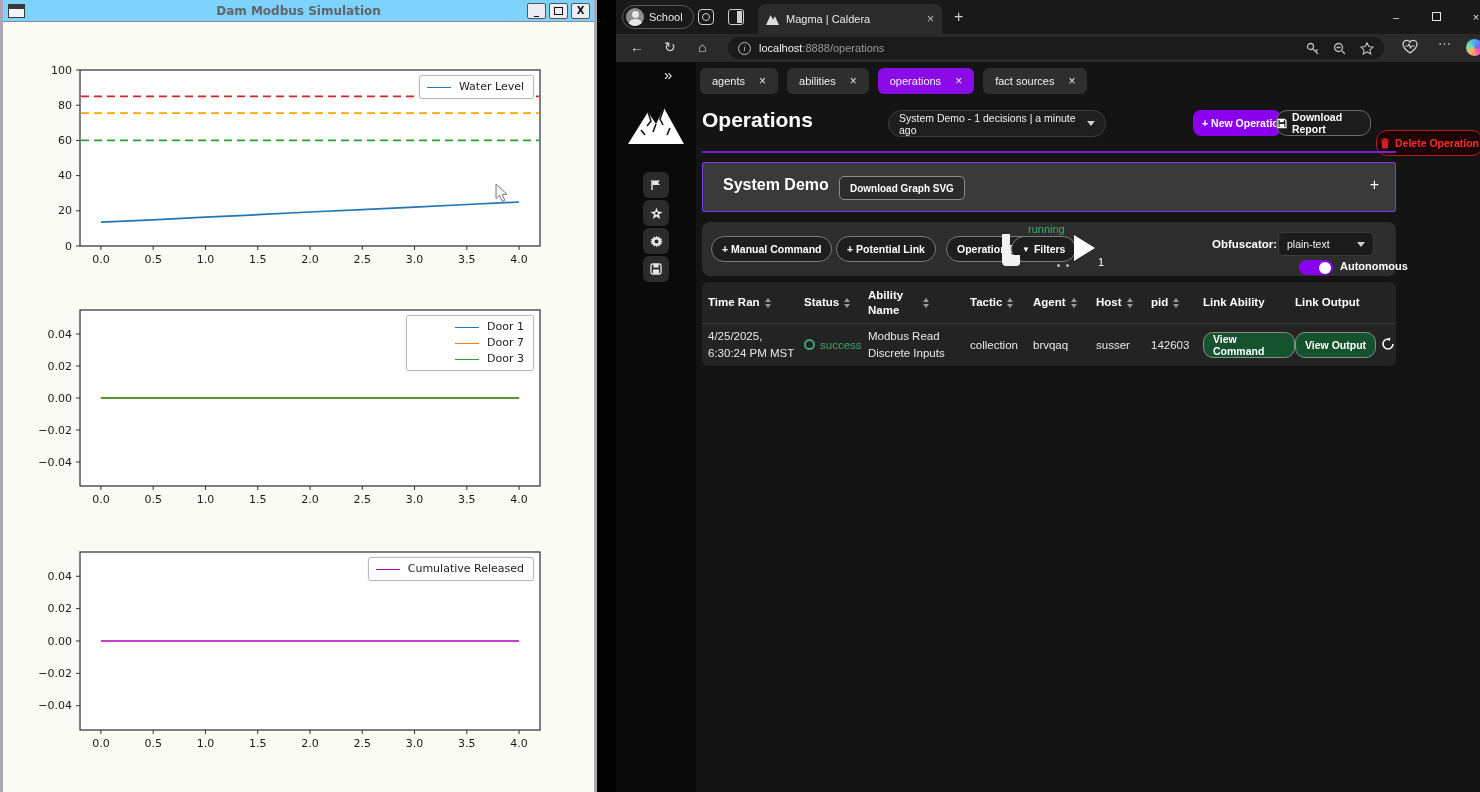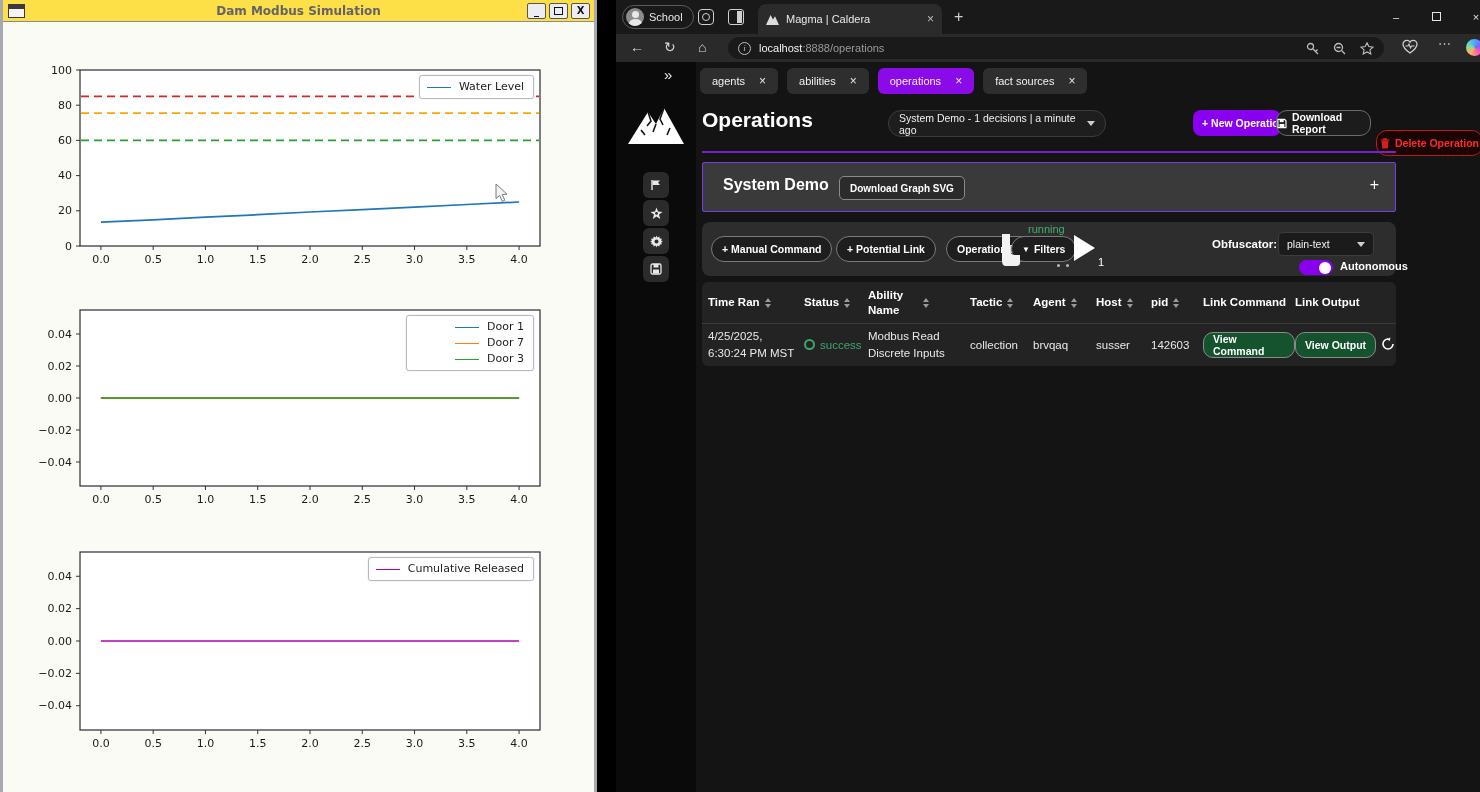--- a/index.html
+++ b/index.html
@@ -2,21 +2,21 @@
 <html><head>
 <meta charset="utf-8">
 <style>
   *{margin:0;padding:0;box-sizing:border-box;}
   html,body{width:1480px;height:792px;overflow:hidden;background:#000;font-family:"Liberation Sans",sans-serif;}
   .stage{position:relative;width:1480px;height:792px;background:#000;}
 
   
   .sim-window{position:absolute;left:0;top:0;width:597px;height:792px;background:#fbfbf5;
     border-left:3px solid #a8a8b0;border-right:3px solid #a8a8b0;border-bottom:3px solid #a8a8b0;}
-  .titlebar{position:relative;height:22px;background:#fde047;display:flex;align-items:center;
+  .titlebar{position:relative;height:22px;background:#7dd3fc;display:flex;align-items:center;
     font-family:"DejaVu Sans",sans-serif;border-bottom:1px solid #8a8a92;}
   .titlebar .win-menu-icon{position:absolute;left:5px;top:4px;width:17px;height:14px;background:#f4f4f8;border:1px solid #3a3a3a;}
   .titlebar .win-menu-icon::before{content:"";position:absolute;left:0;top:0;right:0;height:4px;background:#3a3a3a;}
   .titlebar .title{flex:1;text-align:center;font-size:12px;font-weight:bold;color:#636369;}
   .tb-btns{position:absolute;right:4px;top:3px;display:flex;gap:3px;}
   .tb-btn{width:19px;height:16px;background:#ececf2;border:1px solid #555;border-radius:2px;
     font-size:10px;font-weight:bold;color:#111;display:flex;align-items:center;justify-content:center;line-height:1;}
   .tb-btn .sq{width:9px;height:8px;border:1.5px solid #111;display:block;}
   .win-body{position:relative;width:100%;height:770px;background:#fbfbf5;}
   .chart{position:absolute;width:515px;}
@@ -488,21 +488,21 @@
                 </span>
               </span>
               <span class="th">
                 <span>pid</span>
                 <span class="sorter">
                   <span class="car up"></span>
                   <span class="car down"></span>
                 </span>
               </span>
               <span class="th">
-                <span>Link Command</span>
+                <span>Link Ability</span>
               </span>
               <span class="th">
                 <span>Link Output</span>
               </span>
               <span></span>
             </div>
           <div class="table-grid trow">
             <span class="cell2">
               <span>4/25/2025,</span><br>
               <span>6:30:24 PM MST</span>

